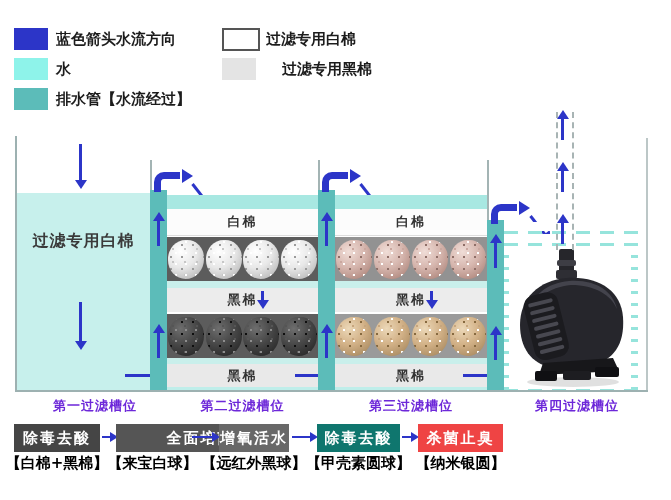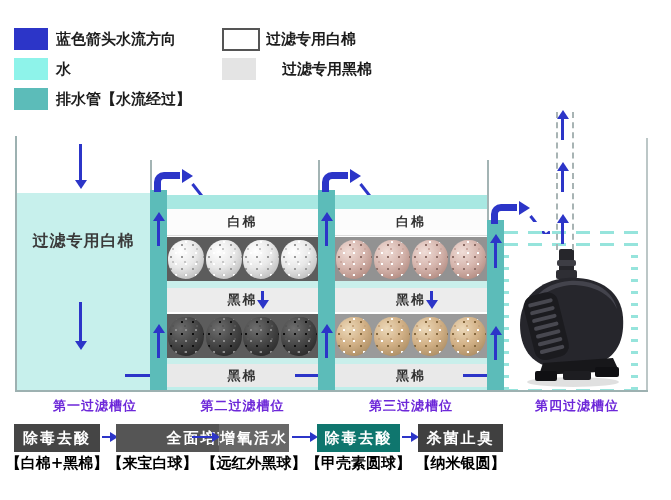--- a/index.html
+++ b/index.html
@@ -69,21 +69,21 @@
   
   .waves { position:absolute; background-image:
       repeating-linear-gradient(0deg, transparent 0 3px, #ffffff 3px 12px),
       repeating-linear-gradient(90deg, #96e4dc 0 14px, transparent 14px 24px); }
   .tube { position:absolute; border-left:2px dashed #a8b4b4; border-right:2px dashed #a8b4b4; }
   
   .cap { position:absolute; top:397px; height:18px; text-align:center; font-size:13px; font-weight:600; color:#6d28d9; letter-spacing:1px; }
   .step-box { position:absolute; top:424px; height:28px; line-height:28px; text-align:center;
       color:#fff; font-size:15px; font-weight:700; letter-spacing:2px; }
   .sb1 { background:#454545; } .sb2 { background:#555555; } .sb3 { background:#686868; }
-  .sb4 { background:#0f766e; } .sb5 { background:#404040; }
+  .sb4 { background:#0f766e; } .sb5 { background:#ef4444; }
   .step-sub { position:absolute; top:453px; height:20px; line-height:20px; text-align:center;
       font-size:15px; font-weight:700; color:#000; white-space:nowrap; }
   .flow-arr { position:absolute; top:436px; height:2px; background:#2c35c8; }
   .flow-arr::after { content:""; position:absolute; top:50%; transform:translateY(-50%); right:-8px;
       border:5px solid transparent; border-right:none; border-left:8px solid #2c35c8; }
 </style>
 </head>
 <body>
 
 <div class="stage">

